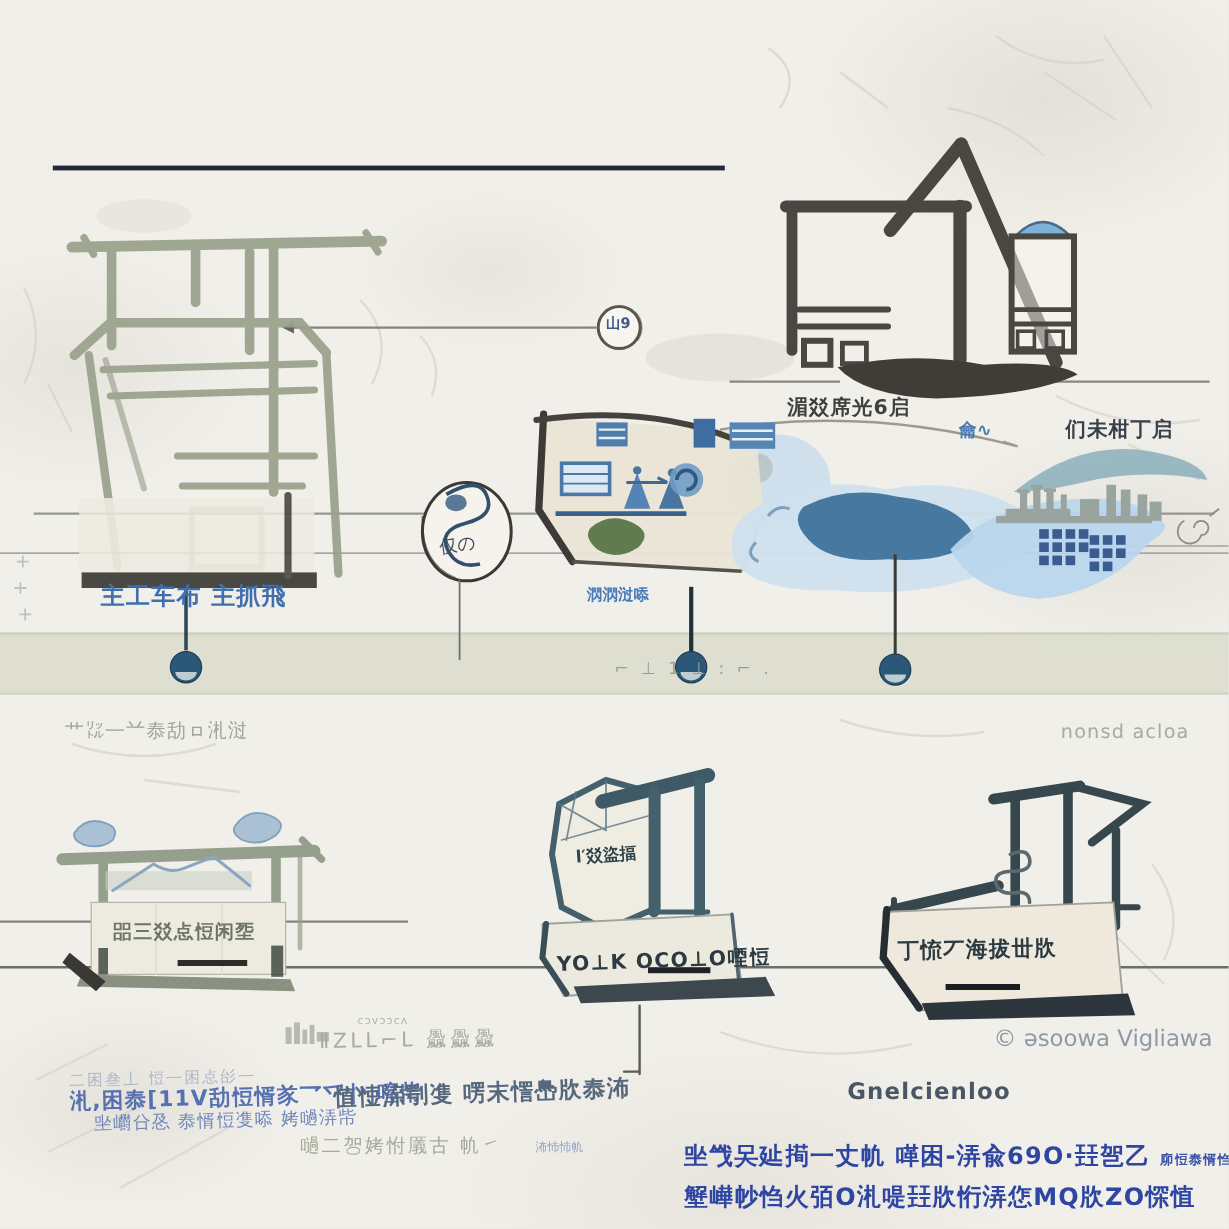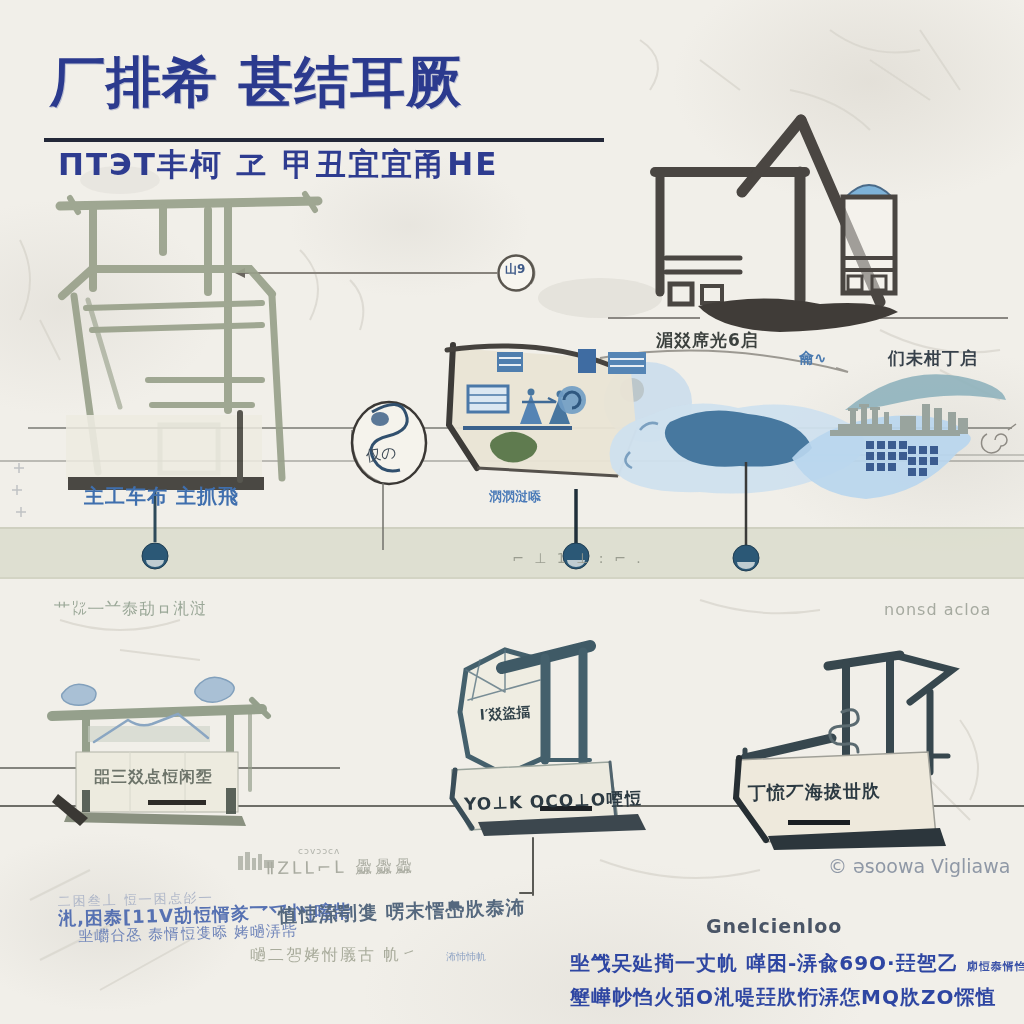--- a/index.html
+++ b/index.html
@@ -43,21 +43,21 @@
   .box-monu{left:464px;top:792px;font-size:17px;font-weight:700;color:#2c3a42;letter-spacing:1px;transform:rotate(-2deg);}
   .box-right{left:748px;top:782px;font-size:18px;font-weight:700;color:#2c3a42;letter-spacing:1px;transform:rotate(-1deg);}
   
   .tiny-top{left:298px;top:847px;font-size:9px;color:#b2b4ac;letter-spacing:1px;text-align:center;}
   .faint-mid{left:266px;top:858px;font-size:17px;color:#a9aba0;letter-spacing:3px;transform:rotate(-1deg);}
   .bl-lines{left:58px;top:891px;transform:rotate(-1.5deg);}
   .bl-1{font-size:13px;color:#aeb6c8;letter-spacing:2px;}
   .bl-2{font-size:18px;color:#5671b2;font-weight:700;letter-spacing:1px;}
   .bl-3{font-size:15px;color:#7186ba;letter-spacing:1px;padding-left:20px;}
   .mid-seg{left:278px;top:901px;font-size:19px;color:#55687e;font-weight:700;letter-spacing:1px;transform:rotate(-2deg);}
-  .brand{left:706px;top:900px;font-size:19px;color:#4a5566;font-weight:700;letter-spacing:1px;margin-top:16px;}
+  .brand{left:706px;top:900px;font-size:19px;color:#4a5566;font-weight:700;letter-spacing:1px;}
   .credit{left:828px;top:856px;font-size:19px;color:#8f98a6;}
   .faint-sage{left:250px;top:946px;font-size:16px;color:#a8ab9b;letter-spacing:2px;}
   .faint-sage-tail{left:446px;top:951px;font-size:10px;color:#90a4c4;}
   .blue-block{left:570px;top:948px;color:#2e46a2;font-weight:600;letter-spacing:1px;}
   .blue-l{font-size:20px;line-height:31px;}
   .blue-tail{font-size:11px;color:#3a52a8;}
   
   .watermark{left:843px;top:939px;width:174px;height:62px;border-radius:34px;
     background:rgba(136,136,134,.55);z-index:5;display:flex;align-items:center;justify-content:center;
     font-size:40px;font-weight:700;color:#fbfbf9;letter-spacing:2px;}
@@ -298,23 +298,21 @@
         <circle cx="576" cy="556" r="13" fill="#2b5876" stroke="#1e3d52"></circle>
         <path d="M567,560 a9,7 0 0 0 18,0 z" fill="#cfd9dc" opacity="0.9"></path>
       </g>
       <g>
         <circle cx="746" cy="558" r="13" fill="#2b5876" stroke="#1e3d52"></circle>
         <path d="M737,562 a9,7 0 0 0 18,0 z" fill="#cfd9dc" opacity="0.9"></path>
       </g>
     </g>
   </svg>
 
-  <div class="t title-main">厂排希 甚结耳厥</div>
   <div class="title-rule"></div>
-  <div class="t subtitle">ПТЭТ丰柯 ヱ 甲丑宜宜甬ΗΕ</div>
 
   <div class="t glyph-topcircle">山9</div>
   <div class="t glyph-scircle">仅の</div>
 
   <div class="t lab-house-1">湄㸚席光6启</div>
   <div class="t lab-house-2">龠∿</div>
   <div class="t lab-house-3">们未柑丁启</div>
   <div class="t lab-factory">主工车布 主抓飛</div>
   <div class="t lab-boat">㴸㴸㳡㖭</div>
 

